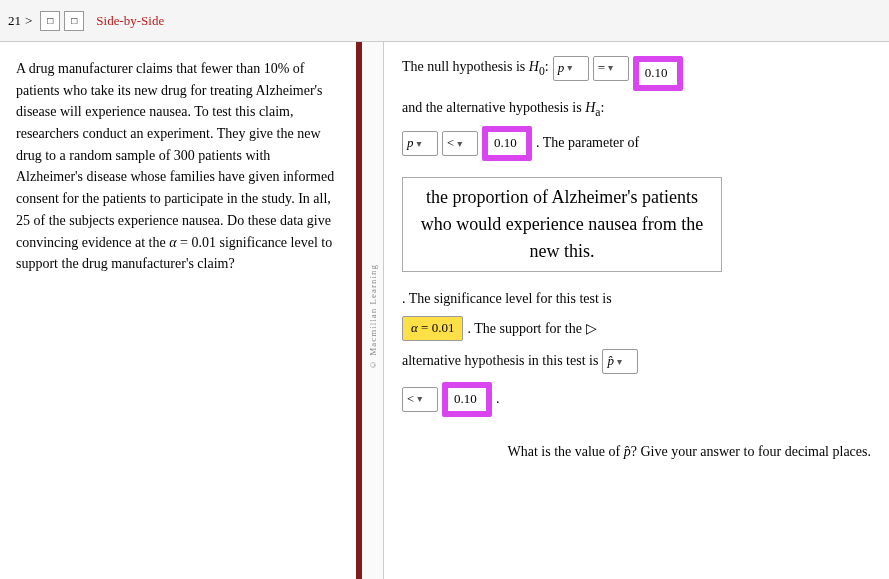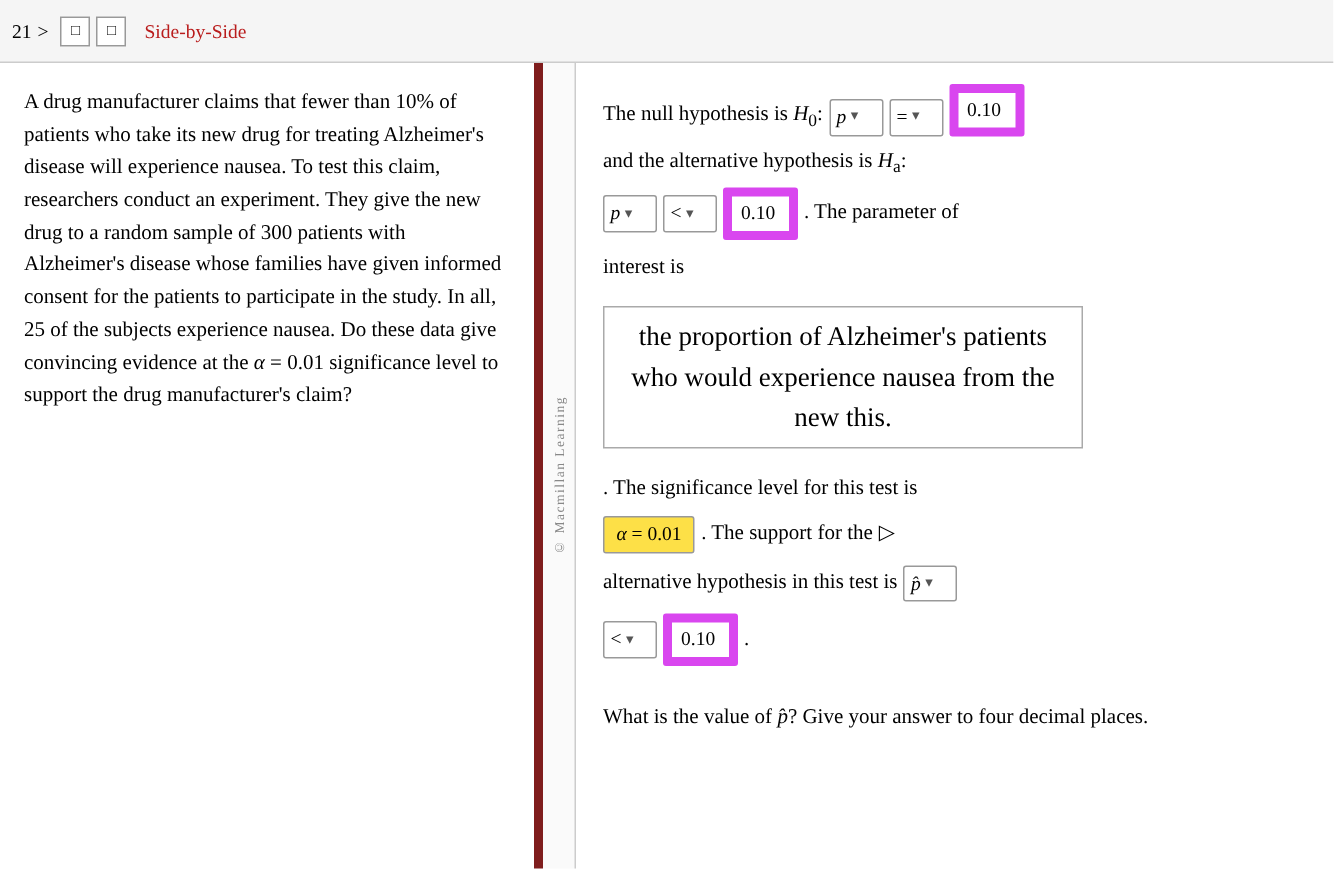--- a/index.html
+++ b/index.html
@@ -120,21 +120,21 @@
       padding: 1px 6px;
       font-size: 13px;
       font-family: Georgia, serif;
       background: #fff;
       vertical-align: middle;
       min-width: 50px;
     }
 
     .h0-line {
       display: flex;
-      align-items: flex-end;
+      align-items: flex-start;
       flex-wrap: wrap;
       gap: 4px;
       margin-bottom: 6px;
       font-size: 14px;
     }
 
     .ha-line {
       display: flex;
       align-items: center;
       flex-wrap: wrap;
@@ -190,20 +190,21 @@
       align-items: center;
       gap: 4px;
       margin: 6px 0;
       font-size: 14px;
     }
 
     .phat-question {
       margin-top: 24px;
       font-size: 14px;
       line-height: 1.6;
+      text-align: right;
     }
 
     .italic { font-style: italic; }
 
     .right-panel-inner {
       position: relative;
     }
 
   </style>
 </head>
@@ -251,23 +252,20 @@
       <div class="ha-line" style="margin-top:-4px;">
         <span class="inline-select">
             <span class="italic">p</span>
           </span>
         <span class="inline-select">&lt;</span>
         <span class="inline-input">0.10</span>
         <span>. The parameter of</span>
       </div>
 
       
-      <div class="param-line">
-        <span>interest is</span>
-      </div>
 
       
       <div class="parameter-box">
         <div>the proportion of Alzheimer's patients</div>
         <div>who would experience nausea from the</div>
         <div>new this.</div>
       </div>
 
       
       <div class="significance-line" style="margin-top:8px;">

